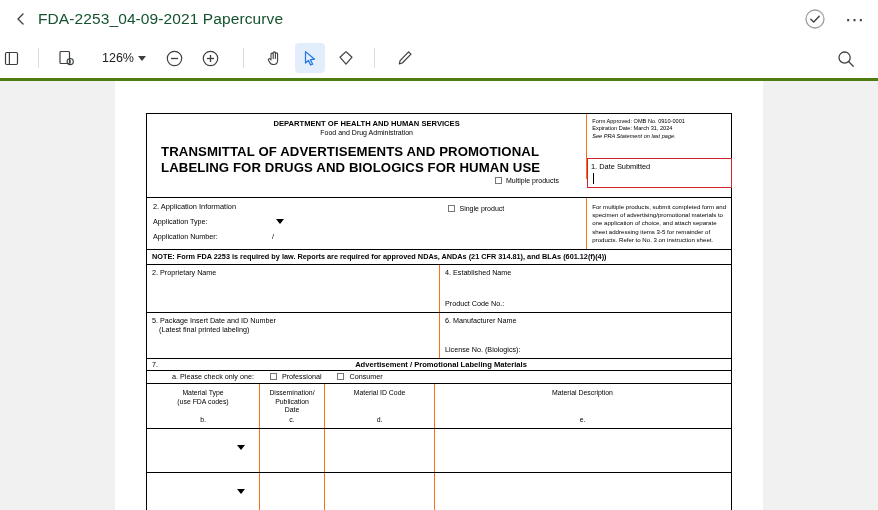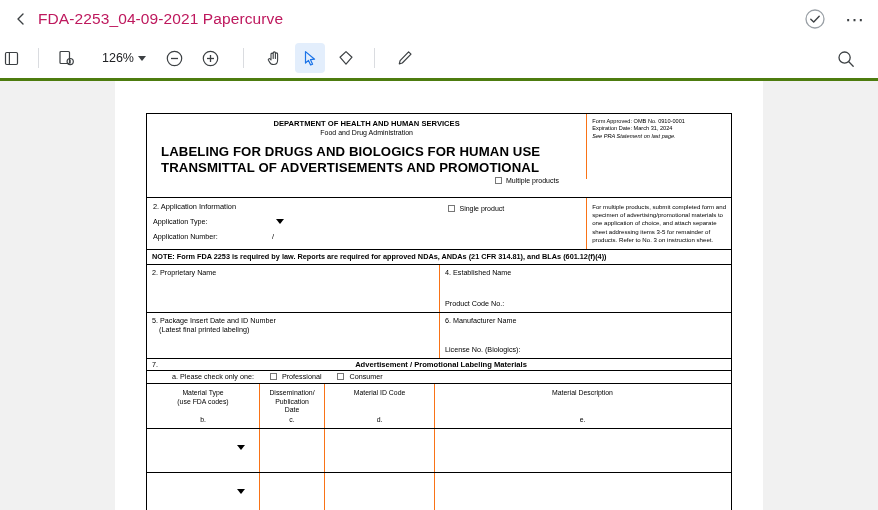--- a/index.html
+++ b/index.html
@@ -17,21 +17,21 @@
     position: absolute; top: 0; left: 0; width: 878px; height: 38px;
     background: #ffffff;
     display: flex; align-items: center;
   }
   .back-btn {
     width: 30px; height: 30px; margin-left: 6px;
     display: flex; align-items: center; justify-content: center;
     cursor: pointer;
   }
   .doc-title {
-    font-size: 15.5px; color: #be185d; margin-left: 2px;
+    font-size: 15.5px; color: #14532d; margin-left: 2px;
     white-space: nowrap; letter-spacing: 0.1px;
   }
   .titlebar-right {
     position: absolute; right: 10px; top: 0; height: 38px;
     display: flex; align-items: center; gap: 14px;
   }
   .icon-btn {
     width: 26px; height: 26px; display: flex; align-items: center; justify-content: center;
     cursor: pointer; color: #5f6368;
   }
@@ -242,31 +242,35 @@
   <div class="canvas">
     <div class="page">
 
       <div class="form">
 
         <div class="row">
           <div class="cell hdr-left">
             <div class="dept">DEPARTMENT OF HEALTH AND HUMAN SERVICES</div>
             <div class="fda">Food and Drug Administration</div>
             <div class="bigtitle">
+              <div>TRANSMITTAL OF ADVERTISEMENTS AND PROMOTIONAL</div>
               <div>LABELING FOR DRUGS AND BIOLOGICS FOR HUMAN USE</div>
-              <div>TRANSMITTAL OF ADVERTISEMENTS AND PROMOTIONAL</div>
             </div>
           </div>
           <div class="cell hdr-right bl">
             <div>Form Approved: OMB No. 0910-0001</div>
             <div>Expiration Date: March 31, 2024</div>
             <div class="italic">See PRA Statement on last page.</div>
           </div>
         </div>
 
+        <div class="date-box">
+          <div class="date-lbl">1. Date Submitted</div>
+          <div class="caret-bar"></div>
+        </div>
 
         <div class="row bt" style="margin-top:18px;">
           <div class="cell sec2-left">
             <div style="font-size:7.4px;">2. Application Information</div>
             <div class="lbl-row">
               <span class="lbl">Application Type:</span>
               <span class="sel-caret"></span>
             </div>
             <div class="lbl-row">
               <span class="lbl">Application Number:</span>

